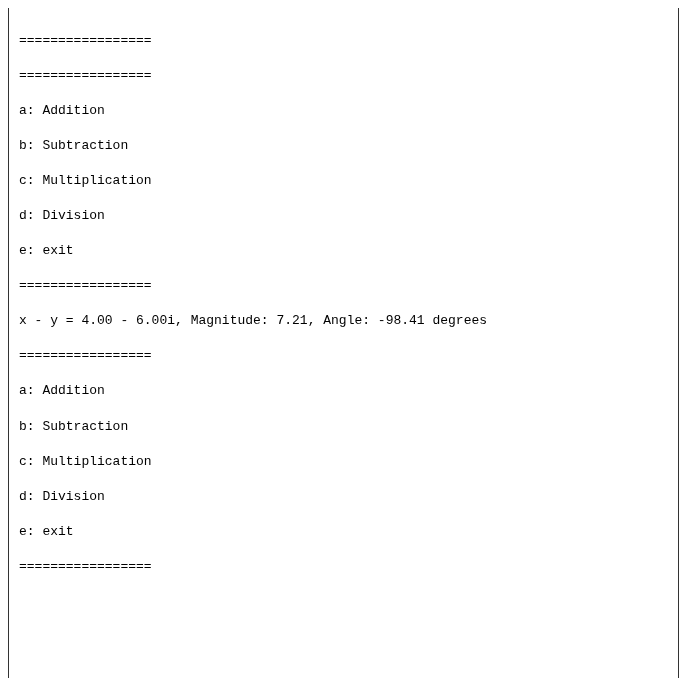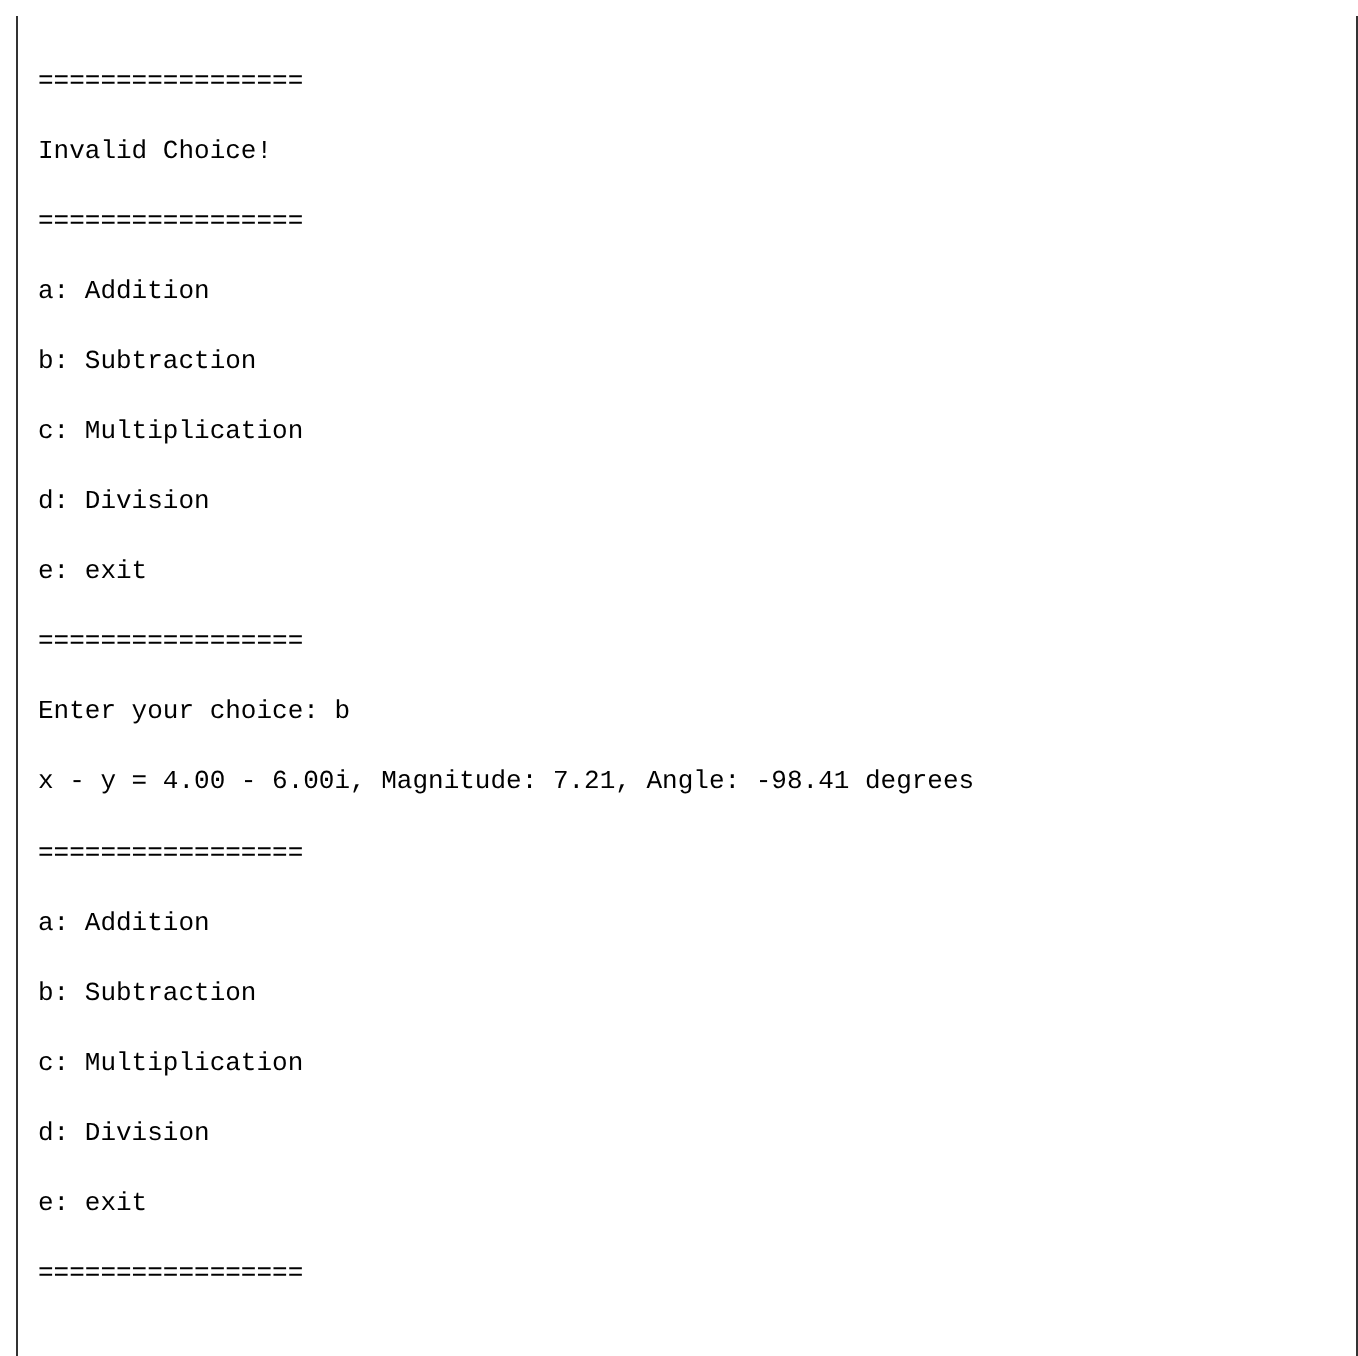--- a/index.html
+++ b/index.html
@@ -25,29 +25,27 @@
     }
     .line {
       display: block;
     }
   </style>
 </head>
 <body>
 
 <div class="terminal">
 <span class="line">=================</span>
-<span class="line">Invalid Choice!</span>
 <span class="line">=================</span>
 <span class="line">a: Addition</span>
 <span class="line">b: Subtraction</span>
 <span class="line">c: Multiplication</span>
 <span class="line">d: Division</span>
 <span class="line">e: exit</span>
 <span class="line">=================</span>
-<span class="line"><span>Enter your choice: </span><span>b</span></span>
 <span class="line">x - y = 4.00 - 6.00i, Magnitude: 7.21, Angle: -98.41 degrees</span>
 <span class="line">=================</span>
 <span class="line">a: Addition</span>
 <span class="line">b: Subtraction</span>
 <span class="line">c: Multiplication</span>
 <span class="line">d: Division</span>
 <span class="line">e: exit</span>
 <span class="line">=================</span>
 
 

